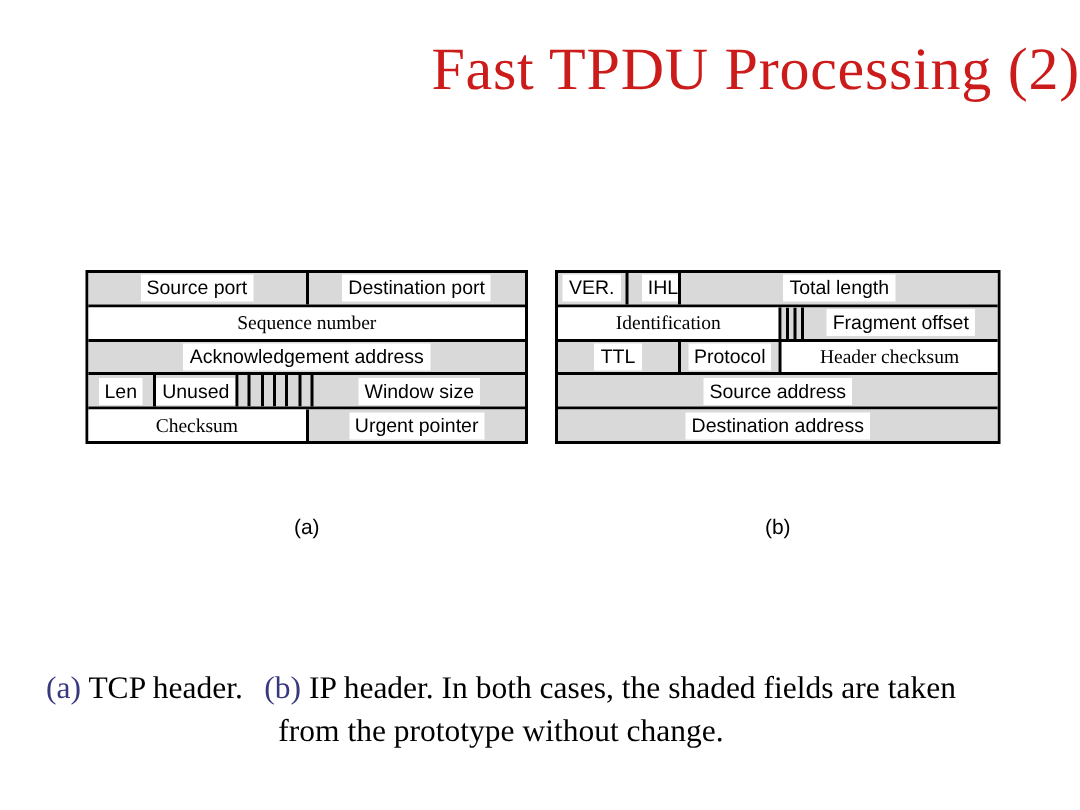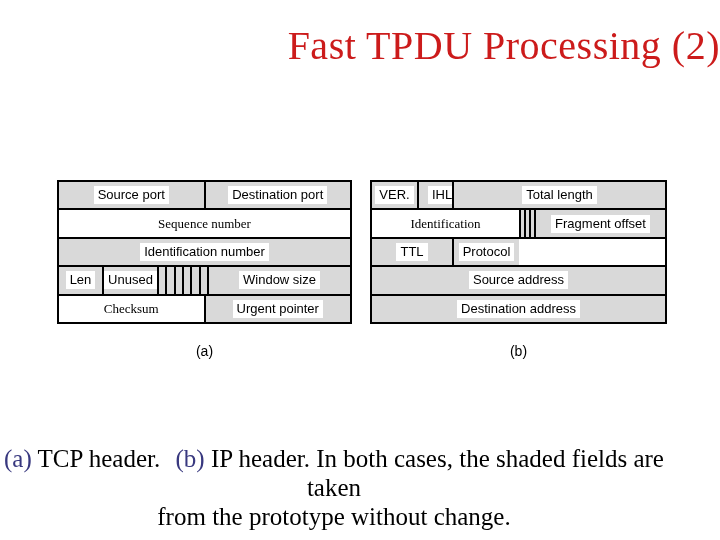--- a/index.html
+++ b/index.html
@@ -26,21 +26,21 @@
     text-align: right;
     font-family: "Liberation Serif", serif;
     font-weight: normal;
     font-size: 40px;
     letter-spacing: 0.5px;
     color: var(--title-red);
   }
   .diagram {
     position: absolute;
     top: 180px;
-    height: 144px;
+    height: 116px;
     border: 2px solid var(--line);
     background: #ffffff;
     display: flex;
     flex-direction: column;
   }
   .diagram.a { left: 57px;  width: 295px; }
   .diagram.b { left: 370px; width: 297px; }
   .row { flex: 1 1 0; display: flex; border-top: 2px solid var(--line); min-height: 0; }
   .row:first-child { border-top: none; }
   .cell {
@@ -89,21 +89,21 @@
   }
   .diag-label.a { left: 57px;  width: 295px; }
   .diag-label.b { left: 370px; width: 297px; }
   .caption {
     position: absolute;
     top: 444px;
     left: 0;
     width: 668px;
     text-align: center;
     font-family: "Liberation Serif", serif;
-    font-size: 25px;
+    font-size: 21px;
     line-height: 29px;
     color: #000;
   }
   .caption .ref { color: var(--ref-navy); }
   .caption .gap { margin-right: 9px; }
 </style>
 </head>
 <body>
 
 <div class="slide">
@@ -119,21 +119,21 @@
         <span class="lbl">Destination port</span>
       </div>
     </div>
     <div class="row">
       <div class="cell white grow">
         <span class="lbl">Sequence number</span>
       </div>
     </div>
     <div class="row">
       <div class="cell shaded grow">
-        <span class="lbl">Identification number</span>
+        <span class="lbl">Acknowledgement address</span>
       </div>
     </div>
     <div class="row">
       <div class="cell shaded w-len">
         <span class="lbl">Len</span>
       </div>
       <div class="cell shaded w-unused">
         <span class="lbl">Unused</span>
       </div>
       <div class="cell shaded w-flags6 flags">
@@ -183,20 +183,23 @@
       <div class="cell shaded grow">
         <span class="lbl">Fragment offset</span>
       </div>
     </div>
     <div class="row">
       <div class="cell shaded w-ttl">
         <span class="lbl">TTL</span>
       </div>
       <div class="cell shaded w-proto">
         <span class="lbl">Protocol</span>
+      </div>
+      <div class="cell white grow">
+        <span class="lbl">Header checksum</span>
       </div>
     </div>
     <div class="row">
       <div class="cell shaded grow">
         <span class="lbl">Source address</span>
       </div>
     </div>
     <div class="row">
       <div class="cell shaded grow">
         <span class="lbl">Destination address</span>

